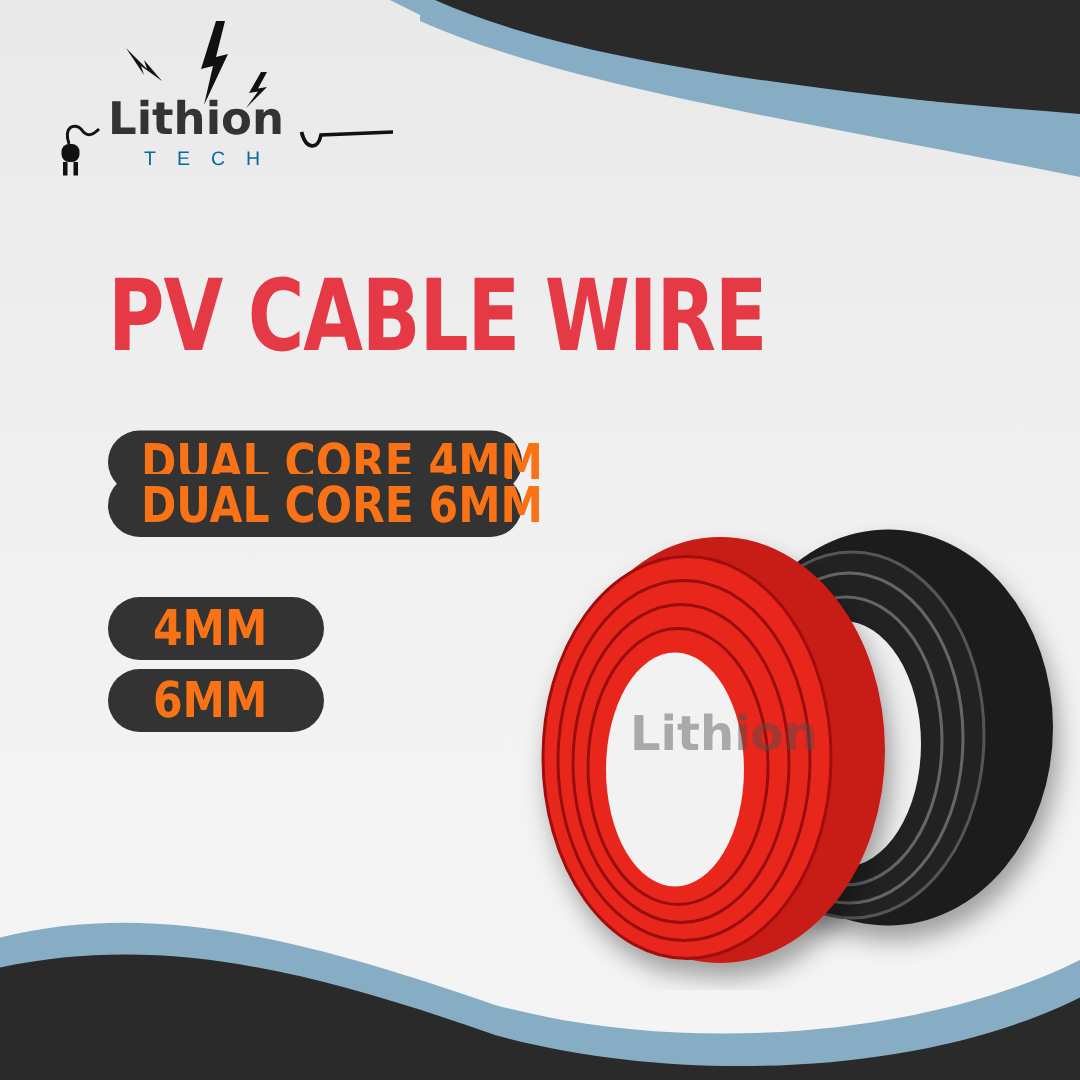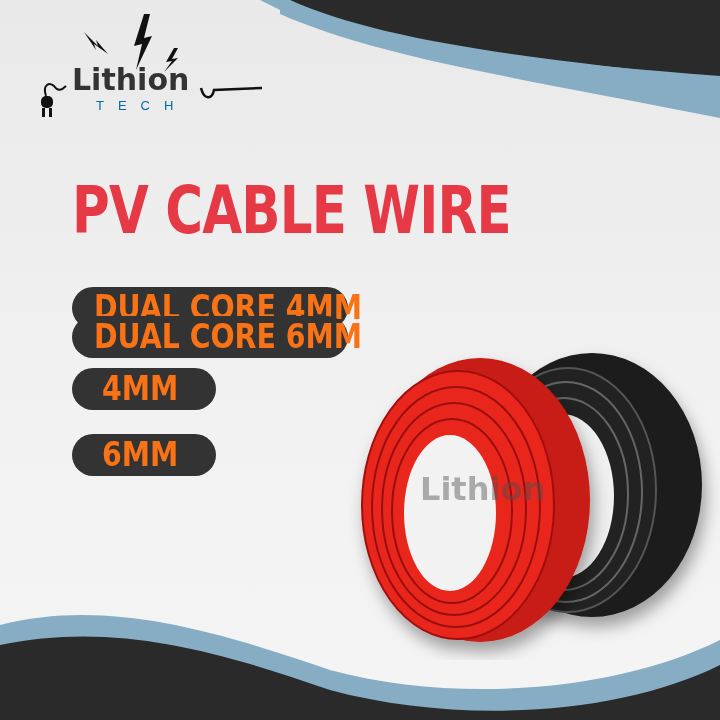--- a/index.html
+++ b/index.html
@@ -45,22 +45,22 @@
     <rect x="11" y="14" width="3" height="9" fill="#111"></rect>
   </svg>
   <div class="logo-text" style="left:36px;top:54px">Lithion</div>
   <div class="logo-sub" style="left:60px;top:90px">TECH</div>
 </div>
 
 <div class="title">PV CABLE WIRE</div>
 
 <div class="pill" style="top:287px;width:276px"><span>DUAL CORE 4MM</span></div>
 <div class="pill" style="top:316px;width:276px"><span>DUAL CORE 6MM</span></div>
-<div class="pill" style="top:368px;width:144px;padding-left:30px"><span>4MM</span></div>
-<div class="pill" style="top:434px;width:144px;padding-left:30px"><span>6MM</span></div>
+<div class="pill" style="top:398px;width:144px;padding-left:30px"><span>4MM</span></div>
+<div class="pill" style="top:446px;width:144px;padding-left:30px"><span>6MM</span></div>
 
 <svg class="coils" width="390" height="320" viewBox="0 0 390 320">
   <defs>
     <filter id="sh" x="-20%" y="-20%" width="140%" height="140%">
         <feDropShadow dx="4" dy="10" stdDeviation="8" flood-opacity="0.35"></feDropShadow>
       </filter>
   </defs>
 
   <g filter="url(#sh)">
     <ellipse cx="262" cy="145" rx="110" ry="132" fill="#1c1c1c"></ellipse>

